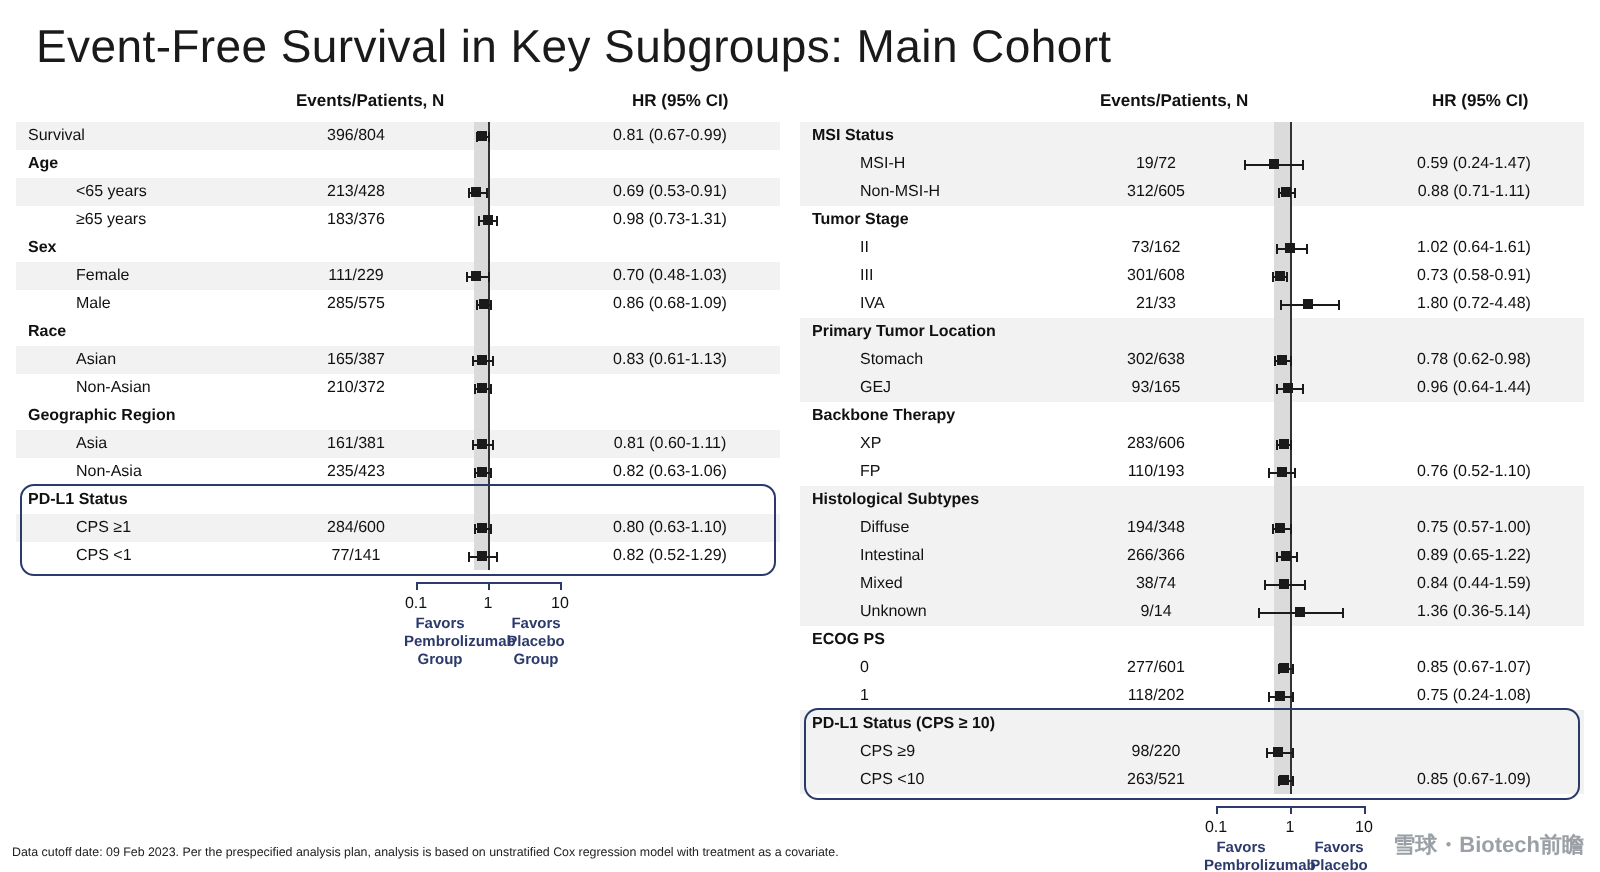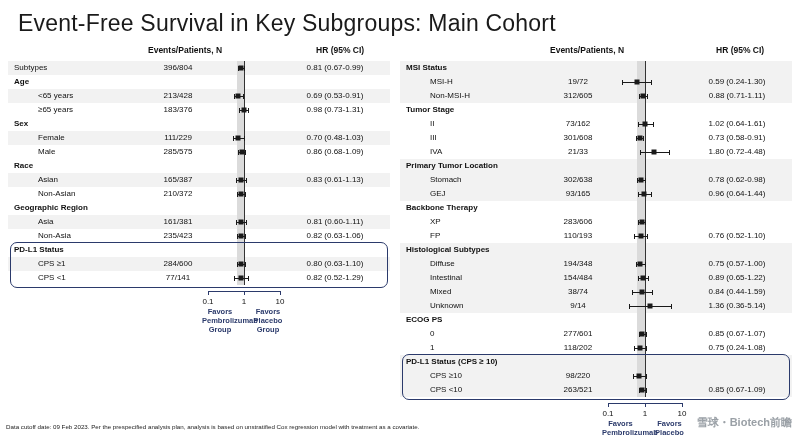--- a/index.html
+++ b/index.html
@@ -136,21 +136,21 @@
 
 <div class="panels">
 
   <div class="panel left">
     <div class="hdr">
       <span class="h-ep">Events/Patients, N</span>
       <span class="h-hr">HR (95%  CI)</span>
     </div>
     <div class="rows" id="rows-left" style="height: 224px;">
         <div class="row shade">
-          <span class="lbl">Subtypes</span>
+          <span class="lbl">Survival</span>
           <span class="ep">396/804</span>
           <span class="hr">0.81 (0.67-0.99)</span>
         </div>
         <div class="row group">
           <span class="lbl">Age</span>
         </div>
         <div class="row shade">
           <span class="lbl ind">&lt;65 years</span>
           <span class="ep">213/428</span>
           <span class="hr">0.69 (0.53-0.91)</span>
@@ -296,21 +296,21 @@
       <span class="h-ep">Events/Patients, N</span>
       <span class="h-hr">HR (95%  CI)</span>
     </div>
     <div class="rows" id="rows-right" style="height: 336px;">
         <div class="row shade group">
           <span class="lbl">MSI Status</span>
         </div>
         <div class="row shade">
           <span class="lbl ind">MSI-H</span>
           <span class="ep">19/72</span>
-          <span class="hr">0.59 (0.24-1.30)</span>
+          <span class="hr">0.59 (0.24-1.47)</span>
         </div>
         <div class="row shade">
           <span class="lbl ind">Non-MSI-H</span>
           <span class="ep">312/605</span>
           <span class="hr">0.88 (0.71-1.11)</span>
         </div>
         <div class="row group">
           <span class="lbl">Tumor Stage</span>
         </div>
         <div class="row">
@@ -356,21 +356,21 @@
         <div class="row shade group">
           <span class="lbl">Histological  Subtypes</span>
         </div>
         <div class="row shade">
           <span class="lbl ind">Diffuse</span>
           <span class="ep">194/348</span>
           <span class="hr">0.75 (0.57-1.00)</span>
         </div>
         <div class="row shade">
           <span class="lbl ind">Intestinal</span>
-          <span class="ep">154/484</span>
+          <span class="ep">266/366</span>
           <span class="hr">0.89 (0.65-1.22)</span>
         </div>
         <div class="row shade">
           <span class="lbl ind">Mixed</span>
           <span class="ep">38/74</span>
           <span class="hr">0.84 (0.44-1.59)</span>
         </div>
         <div class="row shade">
           <span class="lbl ind">Unknown</span>
           <span class="ep">9/14</span>
@@ -386,21 +386,21 @@
         </div>
         <div class="row">
           <span class="lbl ind">1</span>
           <span class="ep">118/202</span>
           <span class="hr">0.75 (0.24-1.08)</span>
         </div>
         <div class="row shade group">
           <span class="lbl">PD-L1 Status (CPS ≥ 10)</span>
         </div>
         <div class="row shade">
-          <span class="lbl ind">CPS ≥10</span>
+          <span class="lbl ind">CPS ≥9</span>
           <span class="ep">98/220</span>
         </div>
         <div class="row shade">
           <span class="lbl ind">CPS &lt;10</span>
           <span class="ep">263/521</span>
           <span class="hr">0.85 (0.67-1.09)</span>
         </div>
         <div class="plot">
           <div class="band" style="left: 237.318px; width: 7.68151px; top: 0px; height: 336px;"></div>
           <div class="axisline" style="left: 245px; top: 0px; height: 336px;"></div>

